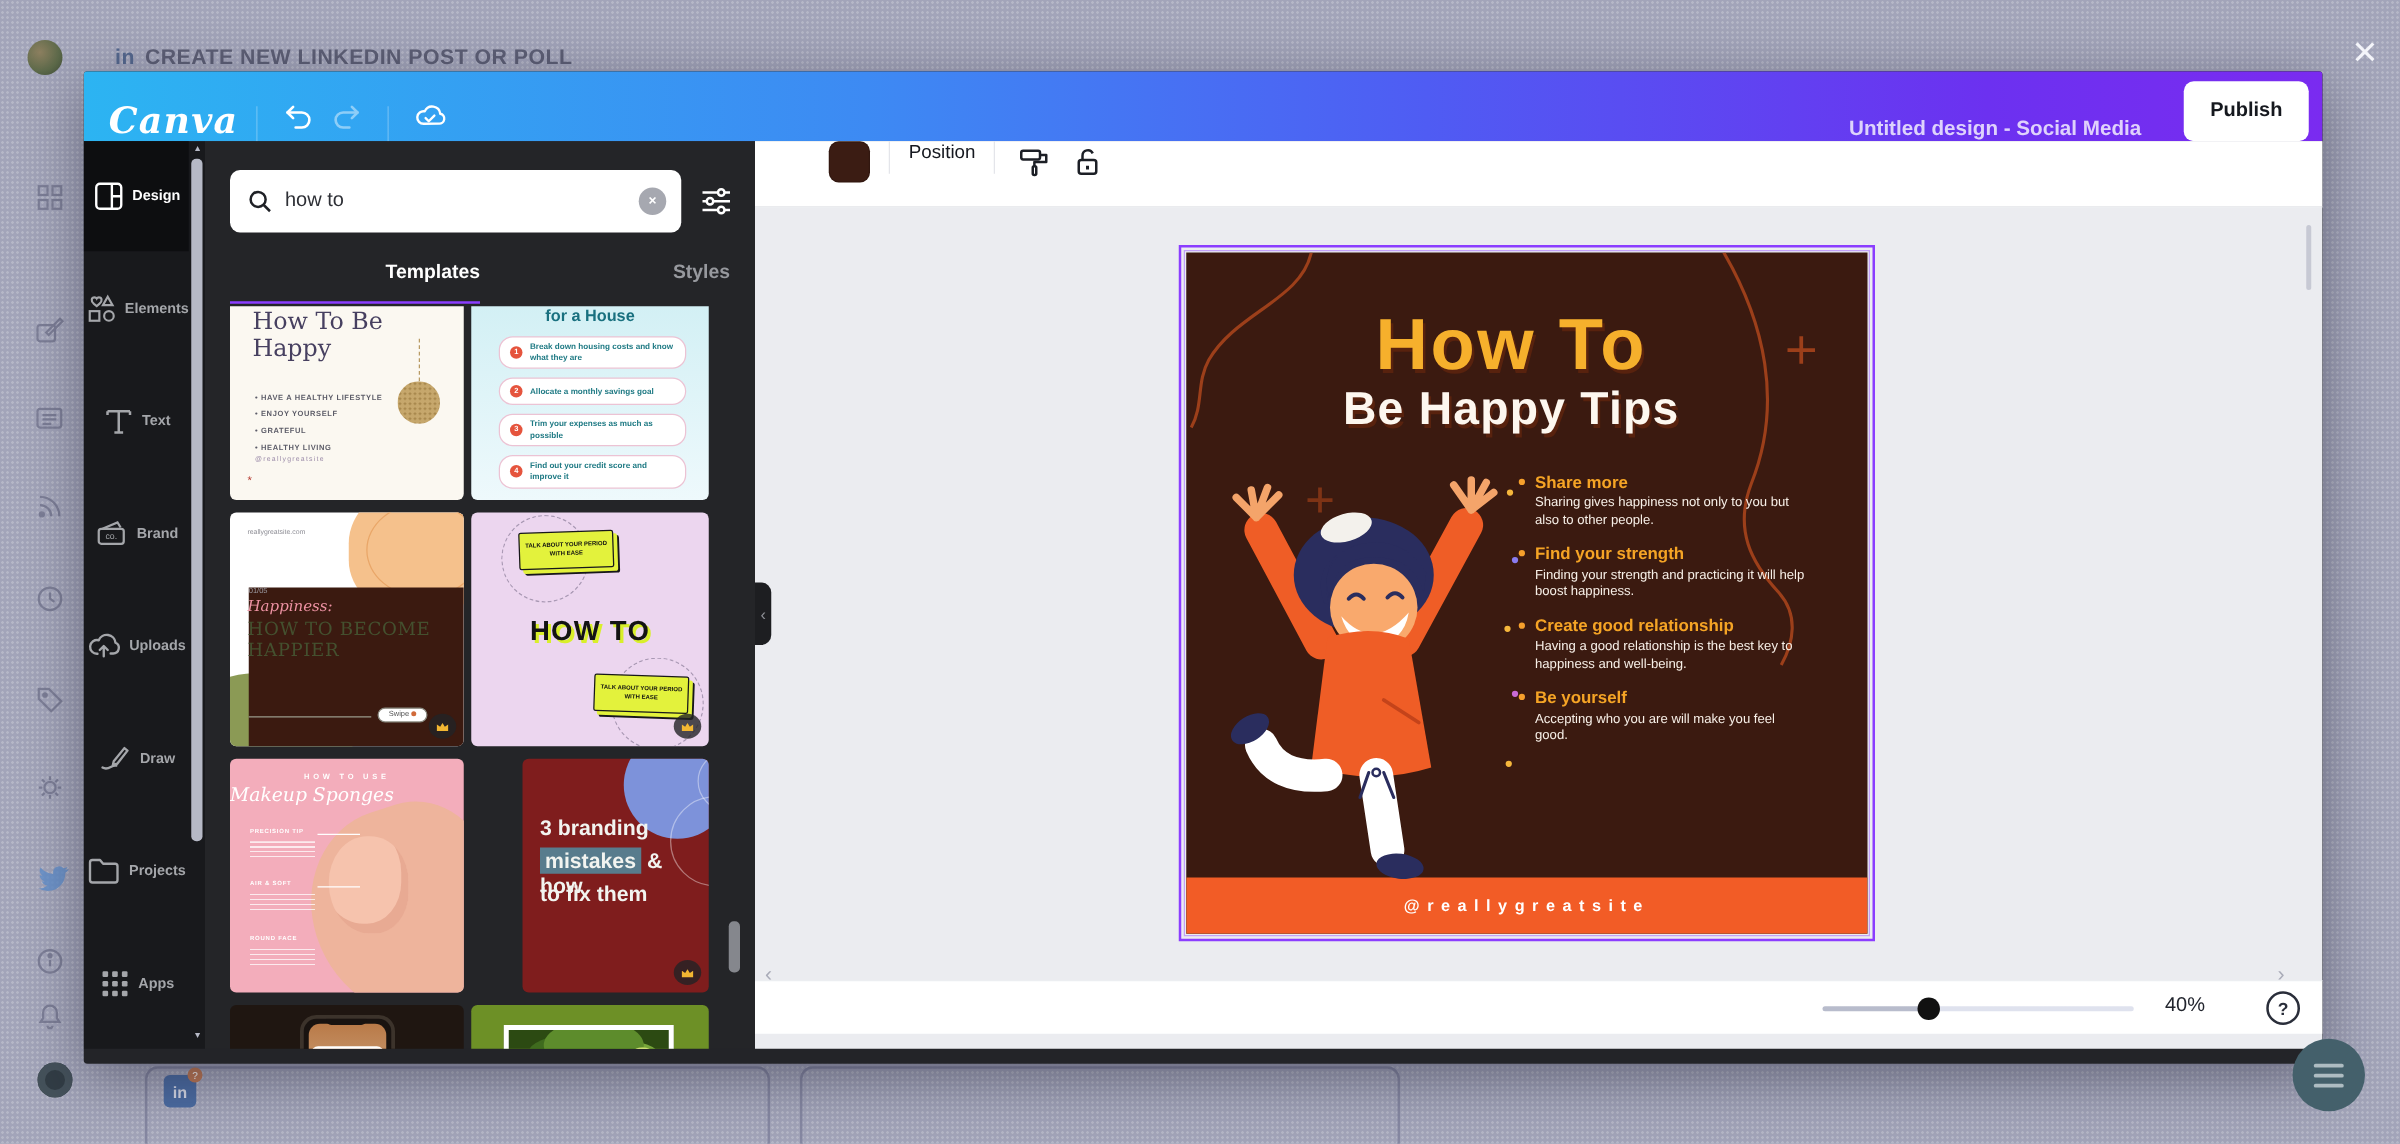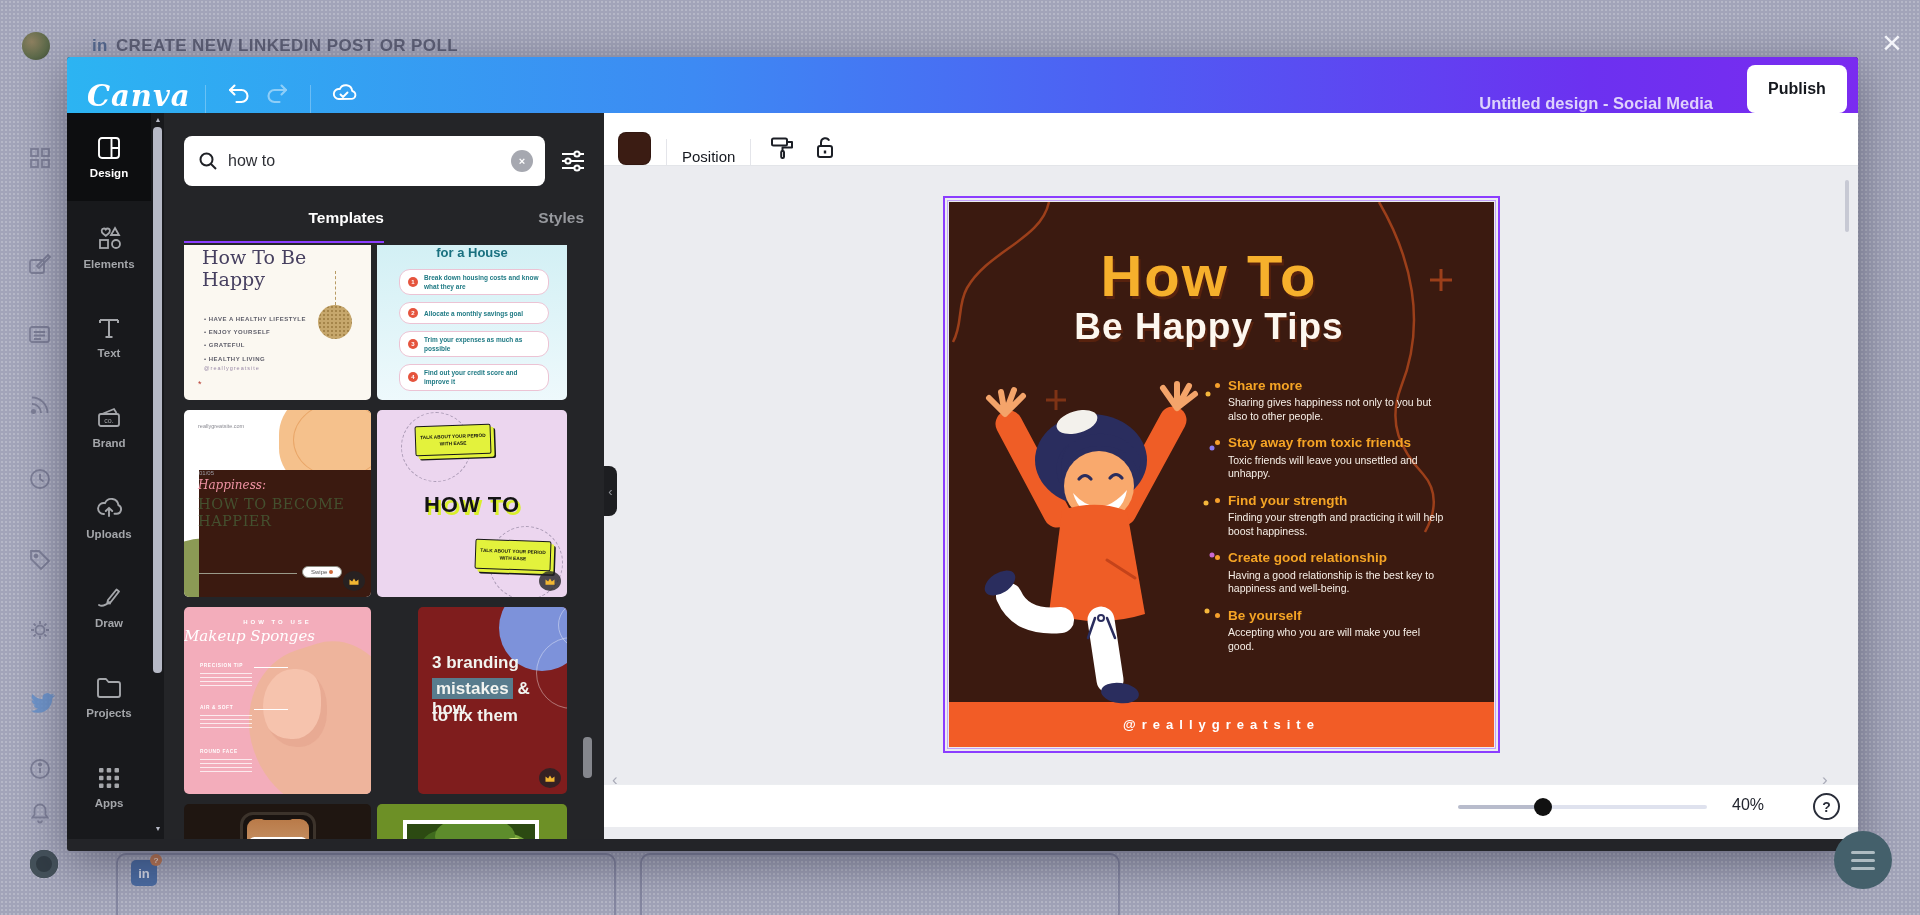--- a/index.html
+++ b/index.html
@@ -48,21 +48,21 @@
     border-radius:6px; }
   .tb-btn.dim { opacity:.45; }
   .tb-title { margin-left:auto; color:rgba(255,255,255,.78); font-size:16.5px; font-weight:bold; }
   .publish { margin:0 11px 0 34px; width:100px; height:48px; background:#fff; border:none;
     border-radius:8px; font-family:inherit; font-size:16px; font-weight:600; color:#15181e; cursor:pointer; }
 
   .modal-body { position:relative; display:flex; height:726px; }
 
   
   .rail { position:relative; width:97px; background:#18191c; flex:none; }
-  .rail-item { position:absolute; left:0; width:84px; height:88px; display:flex; flex-direction:column;
+  .rail-item { position:absolute; left:0; width:84px; height:88px; display:flex; 
     align-items:center; justify-content:center; gap:6px; color:#a4a6aa; cursor:pointer; }
   .rail-item.active { background:#0d0e10; color:#fff; }
   .rail-item .lbl { font-size:11.5px; font-weight:600; }
   .rail-scroll-track { position:absolute; left:85px; top:0; width:12px; height:100%; }
   .rail-scroll-thumb { position:absolute; left:1px; top:14px; width:9px; height:546px;
     background:#b6b9c6; border-radius:4px; }
   .rail-arrow { position:absolute; left:1px; width:10px; color:#b6b9c6; font-size:7px; text-align:center; }
 
   
   .panel { position:relative; width:440px; background:#242528; flex:none; }
@@ -168,21 +168,21 @@
   .t8 .greens { position:absolute; left:28px; top:-8px; width:80px; height:40px; background:#5d8c2c;
     border-radius:50%; box-shadow:-18px 6px 0 -6px #3f6b1e, 20px 8px 0 -8px #77a63a; }
   .t8 .lime { position:absolute; right:6px; top:14px; width:30px; height:30px; border-radius:50%;
     background:#b7d244; box-shadow:inset 0 0 0 4px #d9e88a; }
   .pro-badge { position:absolute; right:6px; bottom:6px; width:22px; height:20px; border-radius:50%;
     background:rgba(35,35,38,.8); display:flex; align-items:center; justify-content:center; }
 
   
   .canvas-col { position:relative; width:1254px; flex:none; background:#ebecf0; }
   .ctoolbar { position:absolute; left:0; right:0; top:0; height:53px; background:#fff;
-    border-bottom:1px solid #e3e5e9; display:flex; align-items:flex-end; }
+    border-bottom:1px solid #e3e5e9; display:flex; align-items:flex-start;padding-left:45px; }
   .swatch { margin-left:14px; width:33px; height:33px; border-radius:8px; background:#3b1c13;
     box-shadow:inset 0 0 0 1px rgba(0,0,0,.15); cursor:pointer; }
   .ct-sep { width:1px; height:26px; background:#e4e5ea; margin:0 15px; }
   .position-lbl { font-size:15px; color:#15181f; font-weight:500; cursor:pointer; }
   .ct-icon { width:34px; height:34px; display:flex; align-items:center; justify-content:center;
     cursor:pointer; margin-right:8px; }
 
   .canvas-area { position:absolute; left:0; right:0; top:53px; height:630px; overflow:hidden; }
   .page-wrap { position:absolute; left:345px; top:36px; width:545px; height:545px; }
   .page { position:absolute; inset:0; background:#3b1a10; overflow:hidden; }
@@ -605,25 +605,20 @@
             </svg>
 
             <div class="tips">
               <div class="tip">
                   <span class="dot"></span>
                   <h4>Share more</h4>
                   <p>Sharing gives happiness not only to you but also to other people.</p>
                 </div>
               <div class="tip">
                   <span class="dot"></span>
-                  <h4>Stay away from toxic friends</h4>
-                  <p>Toxic friends will leave you unsettled and unhappy.</p>
-                </div>
-              <div class="tip">
-                  <span class="dot"></span>
                   <h4>Find your strength</h4>
                   <p>Finding your strength and practicing it will help boost happiness.</p>
                 </div>
               <div class="tip">
                   <span class="dot"></span>
                   <h4>Create good relationship</h4>
                   <p>Having a good relationship is the best key to happiness and well-being.</p>
                 </div>
               <div class="tip">
                   <span class="dot"></span>

